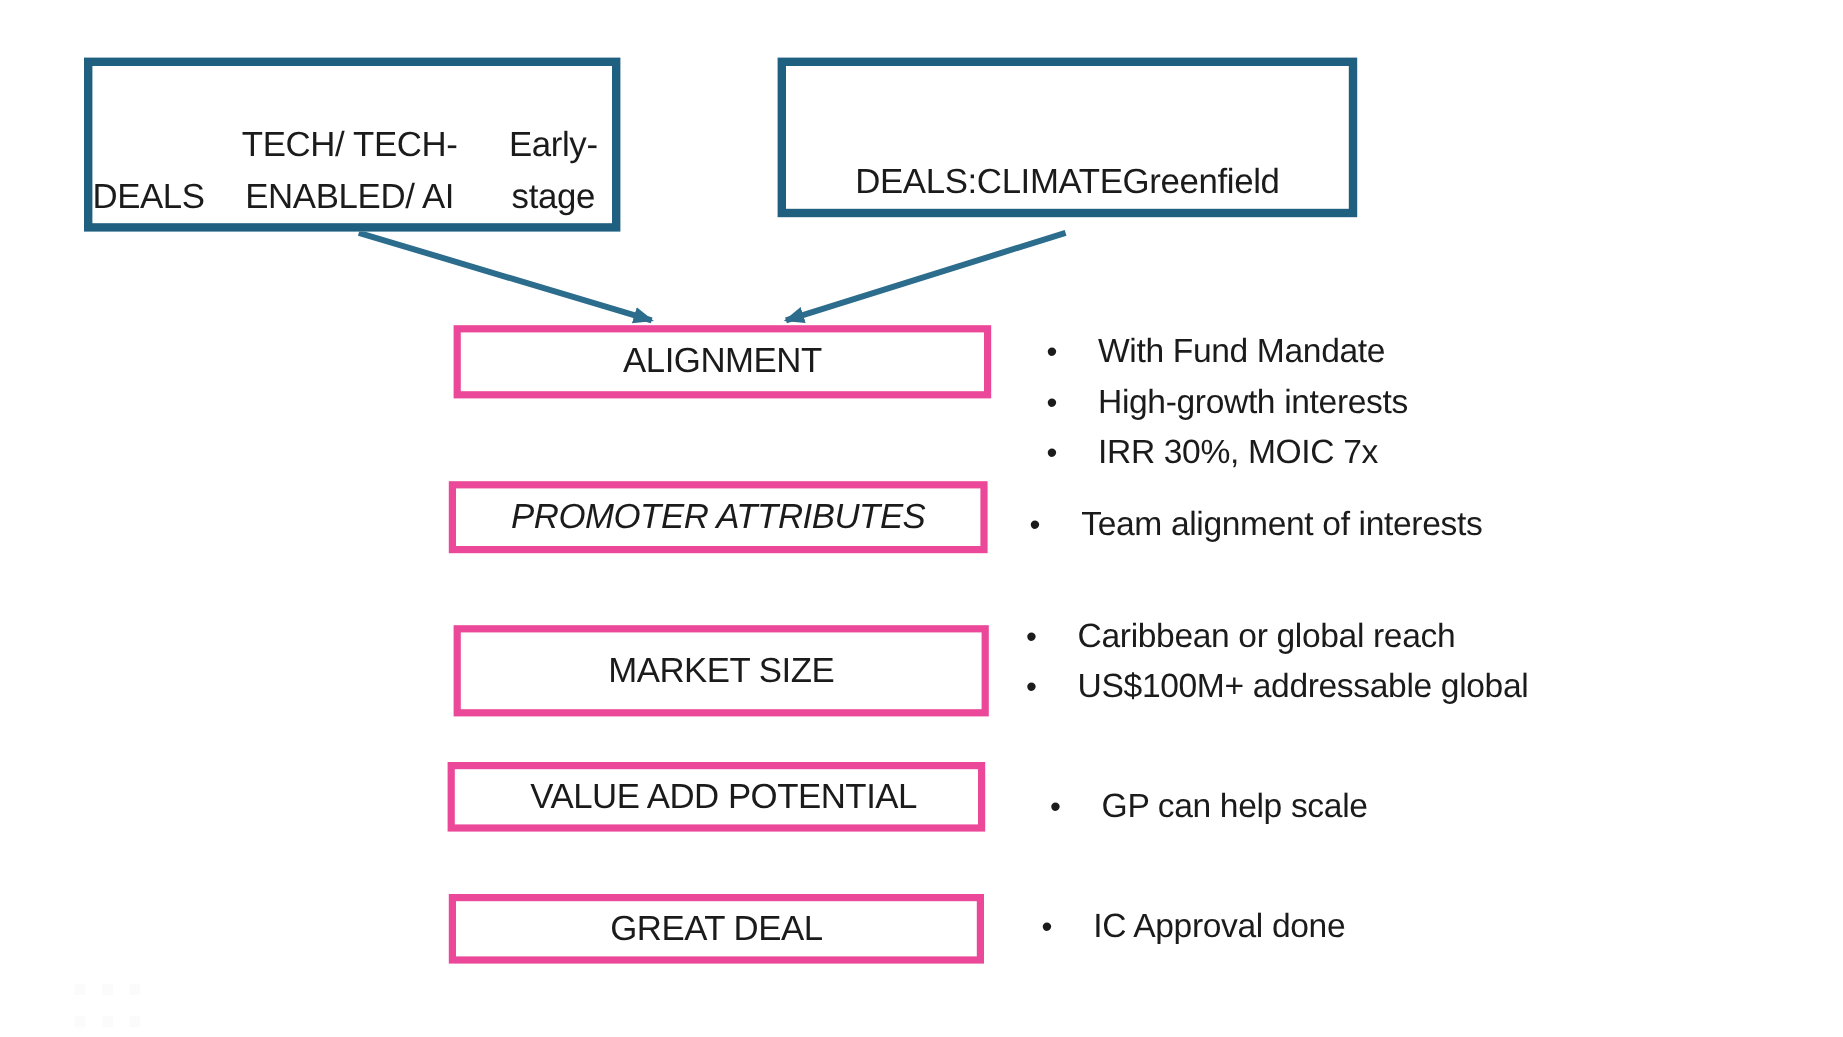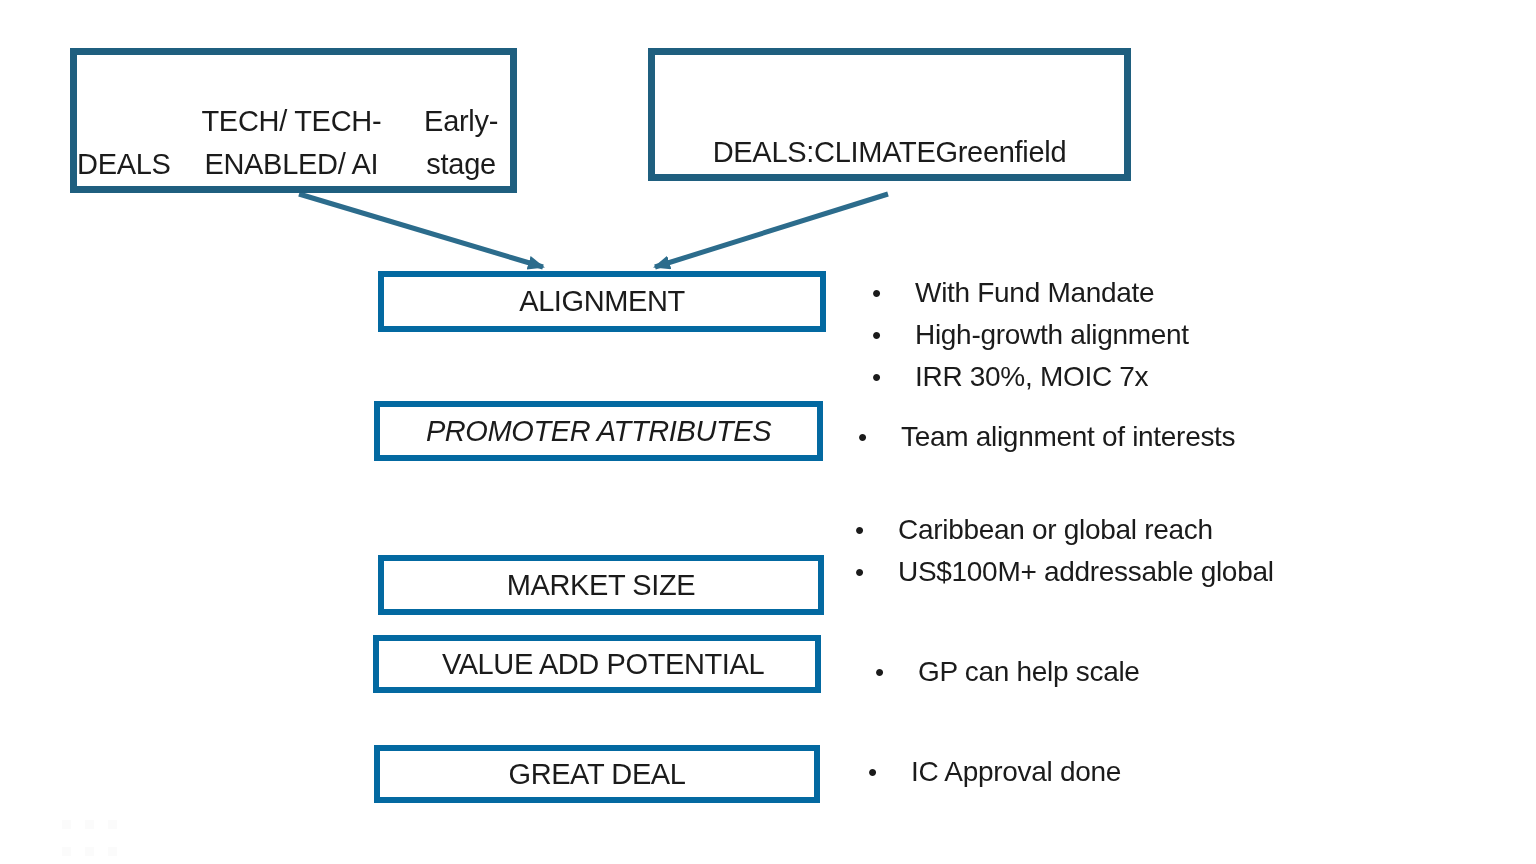--- a/index.html
+++ b/index.html
@@ -33,33 +33,33 @@
     line-height: 43px;
     letter-spacing: -0.3px;
   }
   .src-box.box1 { left: 70px;  top: 48px; width: 447px; height: 145px; }
   .src-box.box2 { left: 648px; top: 48px; width: 483px; height: 133px; }
 
   
   .stage-box {
     position: absolute;
     box-sizing: border-box;
-    border: 6px solid #0369a1;
+    border: 6px solid #ec4899;
     background: #ffffff;
     display: flex;
     align-items: center;
     justify-content: center;
     text-align: left;
     font-size: 29px;
     letter-spacing: -0.4px;
     white-space: nowrap;
   }
   .stage-box.alignment { left: 378px; top: 271px; width: 448px; height: 61px; }
   .stage-box.promoter  { left: 374px; top: 401px; width: 449px; height: 60px; font-style: italic; }
-  .stage-box.market    { left: 378px; top: 521px; width: 446px; height: 60px; margin-top: 34px; }
+  .stage-box.market    { left: 378px; top: 521px; width: 446px; height: 76px; }
   .stage-box.value     { left: 373px; top: 635px; width: 448px; height: 58px; padding-left: 12px; }
   .stage-box.great     { left: 374px; top: 745px; width: 446px; height: 58px; }
 
   
   .bullets {
     position: absolute;
     font-size: 28px;
     line-height: 42px;
     letter-spacing: -0.3px;
     white-space: nowrap;
@@ -124,21 +124,21 @@
   <div class="stage-box alignment">
     <span>ALIGNMENT</span>
   </div>
   <div class="bullets alignment-b">
     <div class="line">
       <span class="dot">•</span>
       <span>With Fund Mandate</span>
     </div>
     <div class="line">
       <span class="dot">•</span>
-      <span>High-growth alignment</span>
+      <span>High-growth interests</span>
     </div>
     <div class="line">
       <span class="dot">•</span>
       <span>IRR 30%, MOIC 7x</span>
     </div>
   </div>
 
   <div class="stage-box promoter">
     <span>PROMOTER ATTRIBUTES</span>
   </div>

